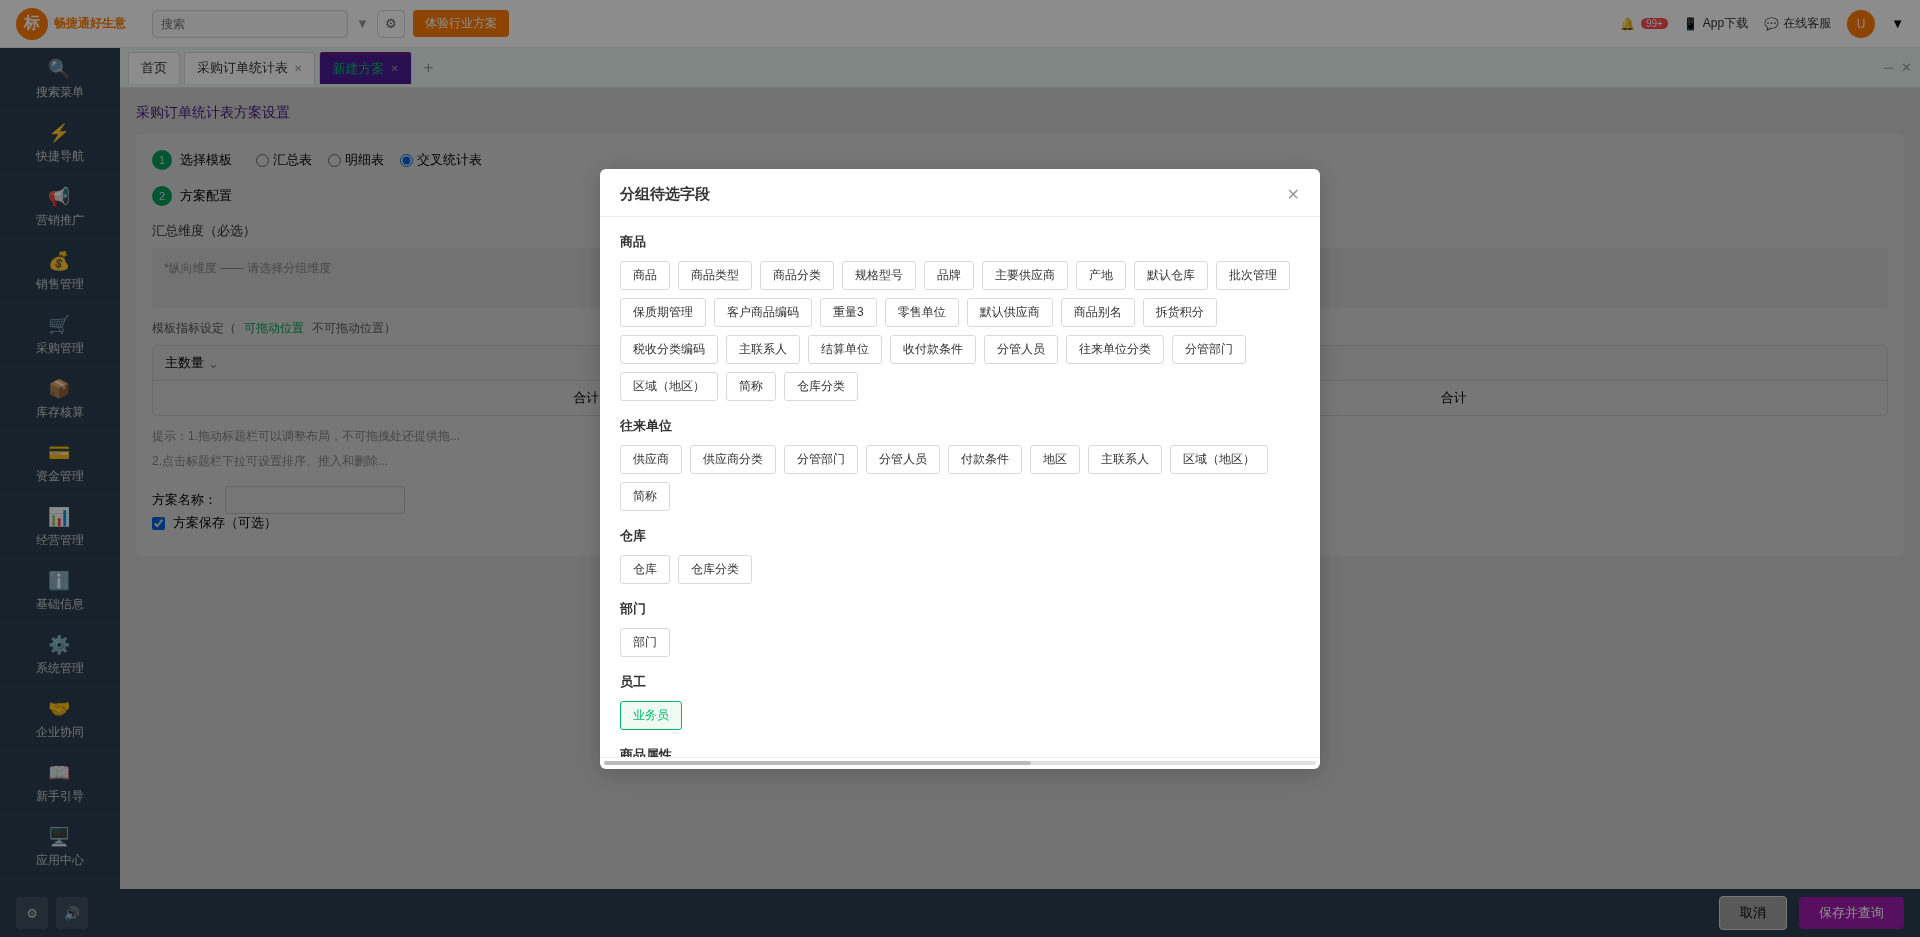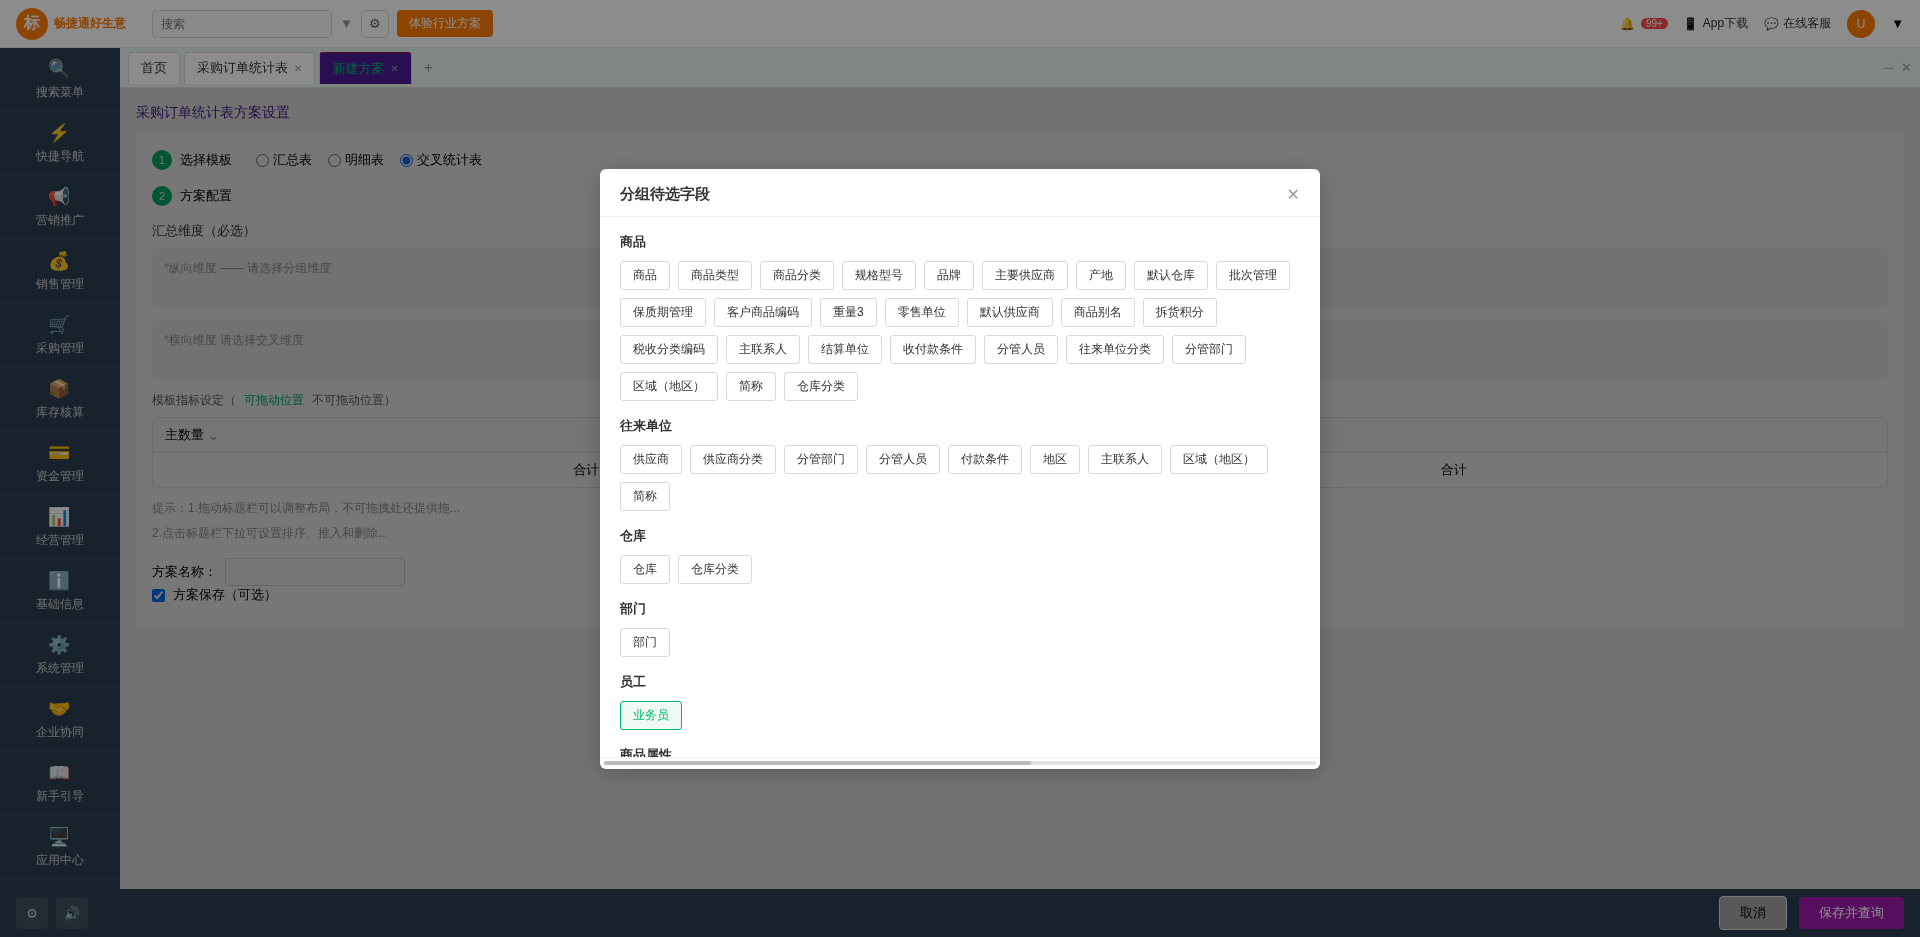--- a/index.html
+++ b/index.html
@@ -32,21 +32,21 @@
     }
     .logo-text { color: #ff7d00; font-size: 12px; font-weight: bold; line-height: 1.2; }
     .topbar-center {
       flex: 1;
       display: flex;
       align-items: center;
       gap: 8px;
       padding-left: 16px;
     }
     .topbar-search {
-      width: 180px;
+      width: 196px;
       height: 28px;
       border: 1px solid #d9d9d9;
       border-radius: 4px;
       padding: 0 8px;
       font-size: 12px;
       background: #fafafa;
     }
     .topbar-arrow {
       color: #999;
       cursor: pointer;
@@ -465,23 +465,20 @@
           </label>
       </div>
     </div>
     <div style="display:flex; align-items:center; gap:8px; margin-bottom:16px;">
       <div class="step-num">2</div>
       <span>方案配置</span>
     </div>
     <div style="margin-bottom:8px; color:#333;">汇总维度（必选）</div>
     <div style="background:#f5f5f5; padding:12px; border-radius:4px; margin-bottom:12px; min-height:60px;">
       <span style="color:#999; font-size:12px;">*纵向维度 —— 请选择分组维度</span>
-    </div>
-    <div style="background:#f5f5f5; padding:12px; border-radius:4px; margin-bottom:12px; min-height:60px;">
-      <span style="color:#999; font-size:12px;">*横向维度 请选择交叉维度</span>
     </div>
     <div style="display:flex; gap:8px; margin-bottom:8px; font-size:12px; color:#666;">
       <span>模板指标设定（</span>
       <span style="color:#00b96b;">可拖动位置</span>
       <span>不可拖动位置）</span>
     </div>
     <div style="border:1px solid #e8e8e8; border-radius:4px; overflow:hidden; margin-bottom:12px;">
       <div style="display:flex; background:#fafafa; border-bottom:1px solid #e8e8e8;">
         <div style="flex:1; padding:8px 12px; border-right:1px solid #e8e8e8; display:flex; align-items:center; gap:4px;">
           <span>主数量</span>

